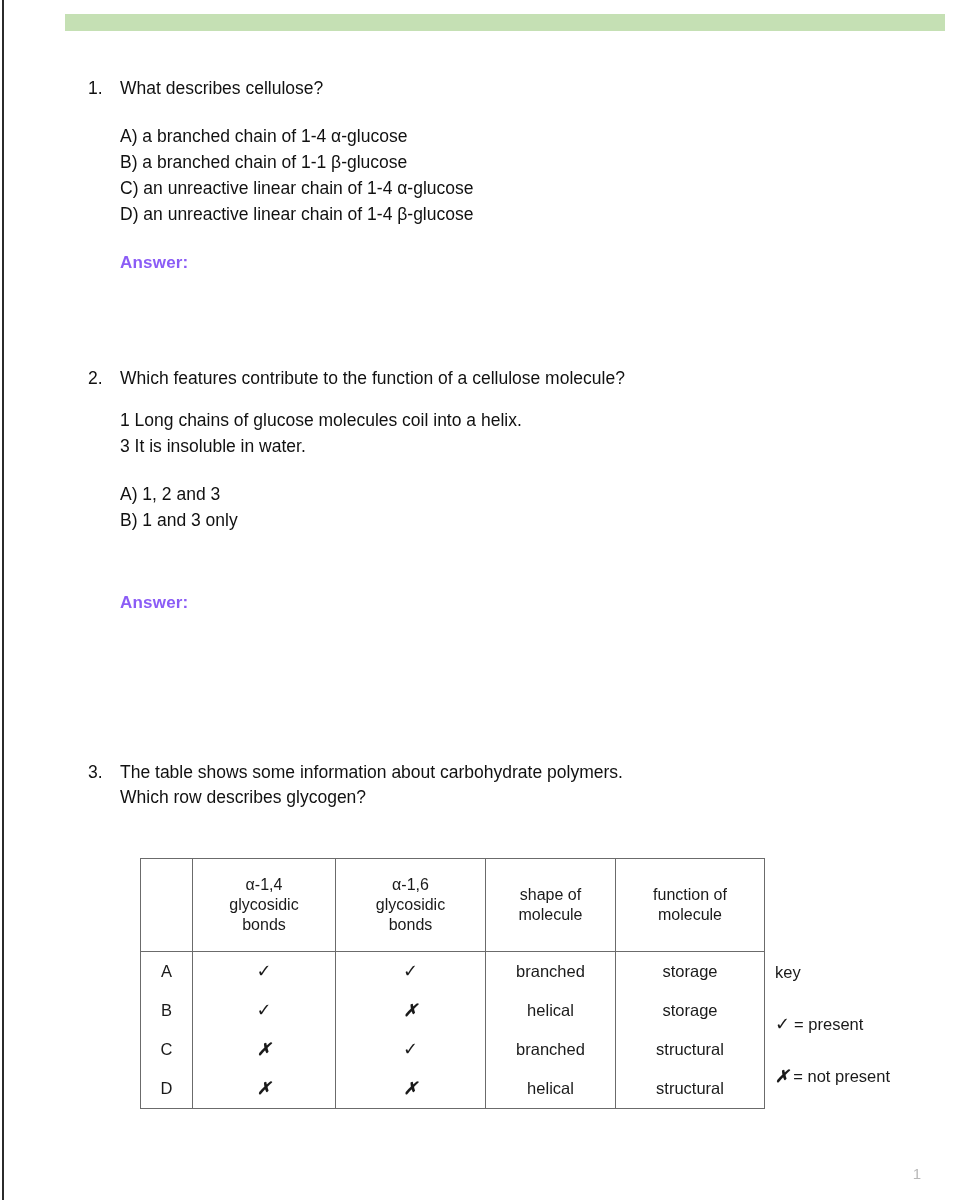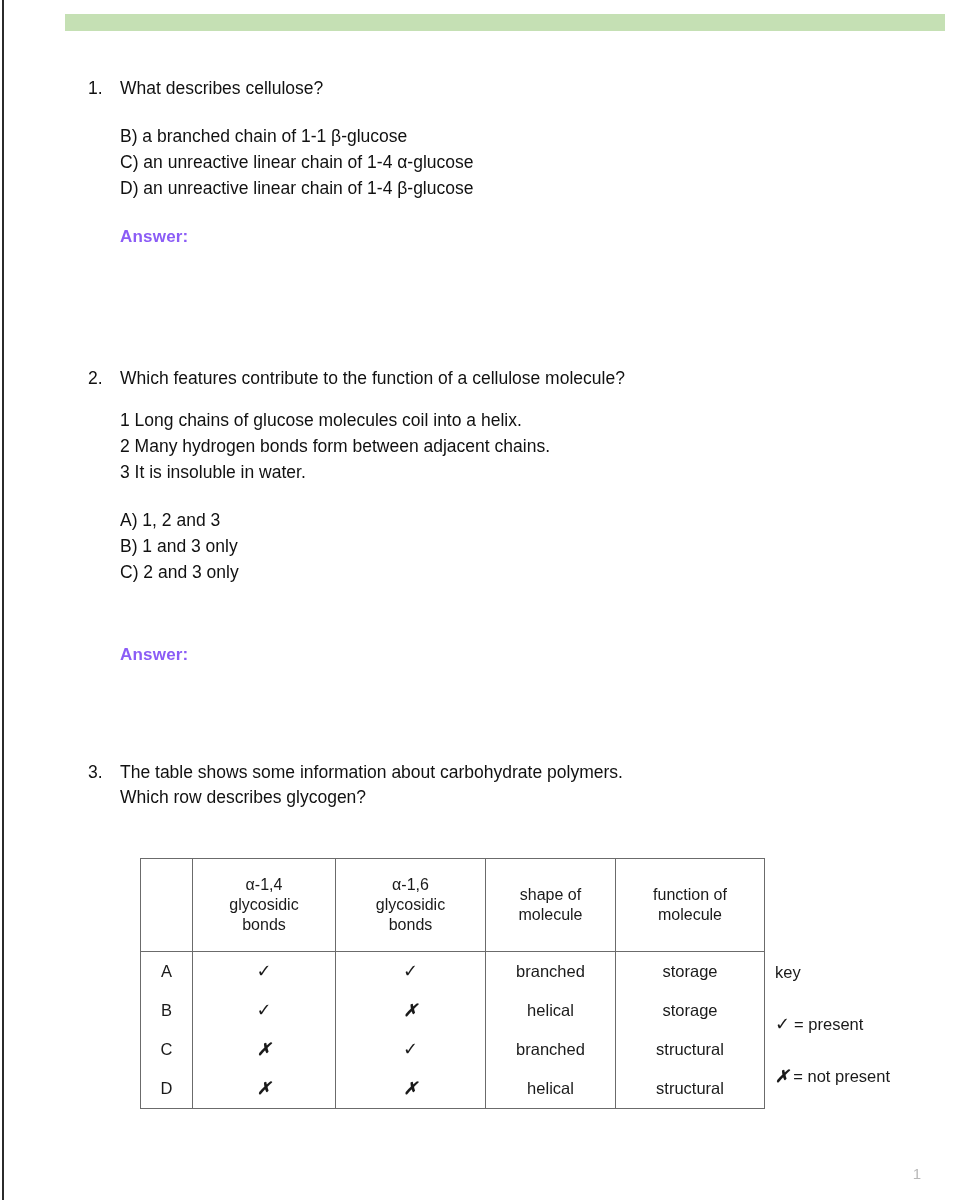--- a/index.html
+++ b/index.html
@@ -200,45 +200,44 @@
 
   <div class="question" style="top:76px;">
     <div class="q-head">
       <span class="q-num">1.</span>
       <span class="q-text-wrap">
         <span class="q-text-line">What describes cellulose?</span>
       </span>
     </div>
     <div class="q-body">
       <div class="options">
+        <div class="option-line">A) a branched chain of 1-4 α-glucose</div>
         <div class="option-line">B) a branched chain of 1-1 β-glucose</div>
         <div class="option-line">C) an unreactive linear chain of 1-4 α-glucose</div>
         <div class="option-line">D) an unreactive linear chain of 1-4 β-glucose</div>
       </div>
       <div class="answer-label">Answer:</div>
     </div>
   </div>
 
   <div class="question" style="top:366px;">
     <div class="q-head">
       <span class="q-num">2.</span>
       <span class="q-text-wrap">
         <span class="q-text-line">Which features contribute to the function of a cellulose molecule?</span>
       </span>
     </div>
     <div class="q-body">
       <div class="stem-list">
         <div class="stem-line">1 Long chains of glucose molecules coil into a helix.</div>
-        <div class="stem-line">2 Many hydrogen bonds form between adjacent chains.</div>
         <div class="stem-line">3 It is insoluble in water.</div>
       </div>
       <div class="options">
         <div class="option-line">A) 1, 2 and 3</div>
         <div class="option-line">B) 1 and 3 only</div>
-        <div class="option-line">C) 2 and 3 only</div>
       </div>
       <div class="answer-label" style="margin-top:60px;">Answer:</div>
     </div>
   </div>
 
   <div class="question" style="top:760px;">
     <div class="q-head">
       <span class="q-num">3.</span>
       <span class="q-text-wrap">
         <div class="q-text-line">The table shows some information about carbohydrate polymers.</div>

